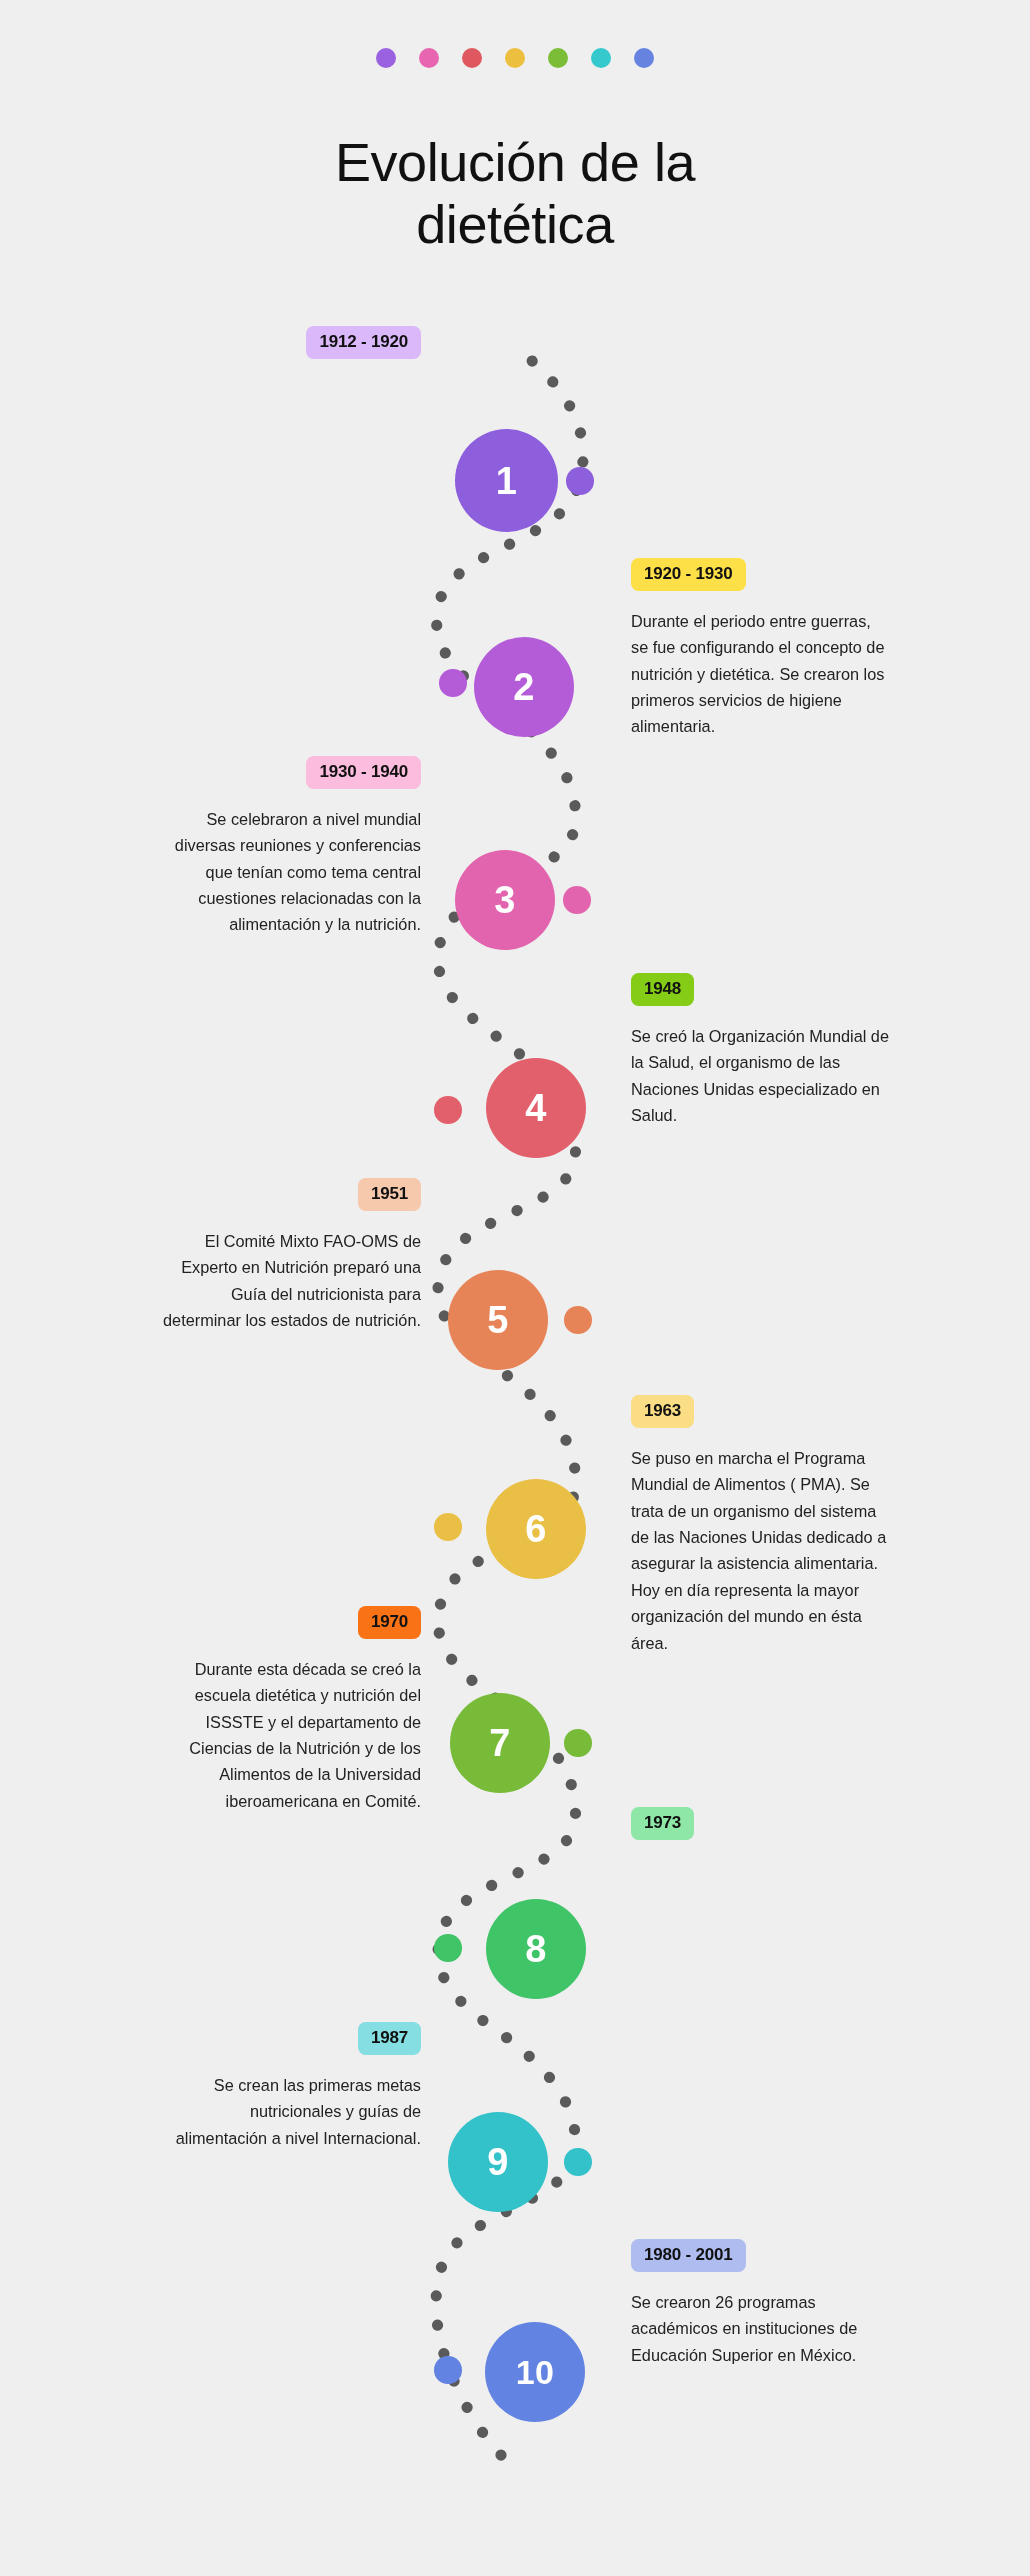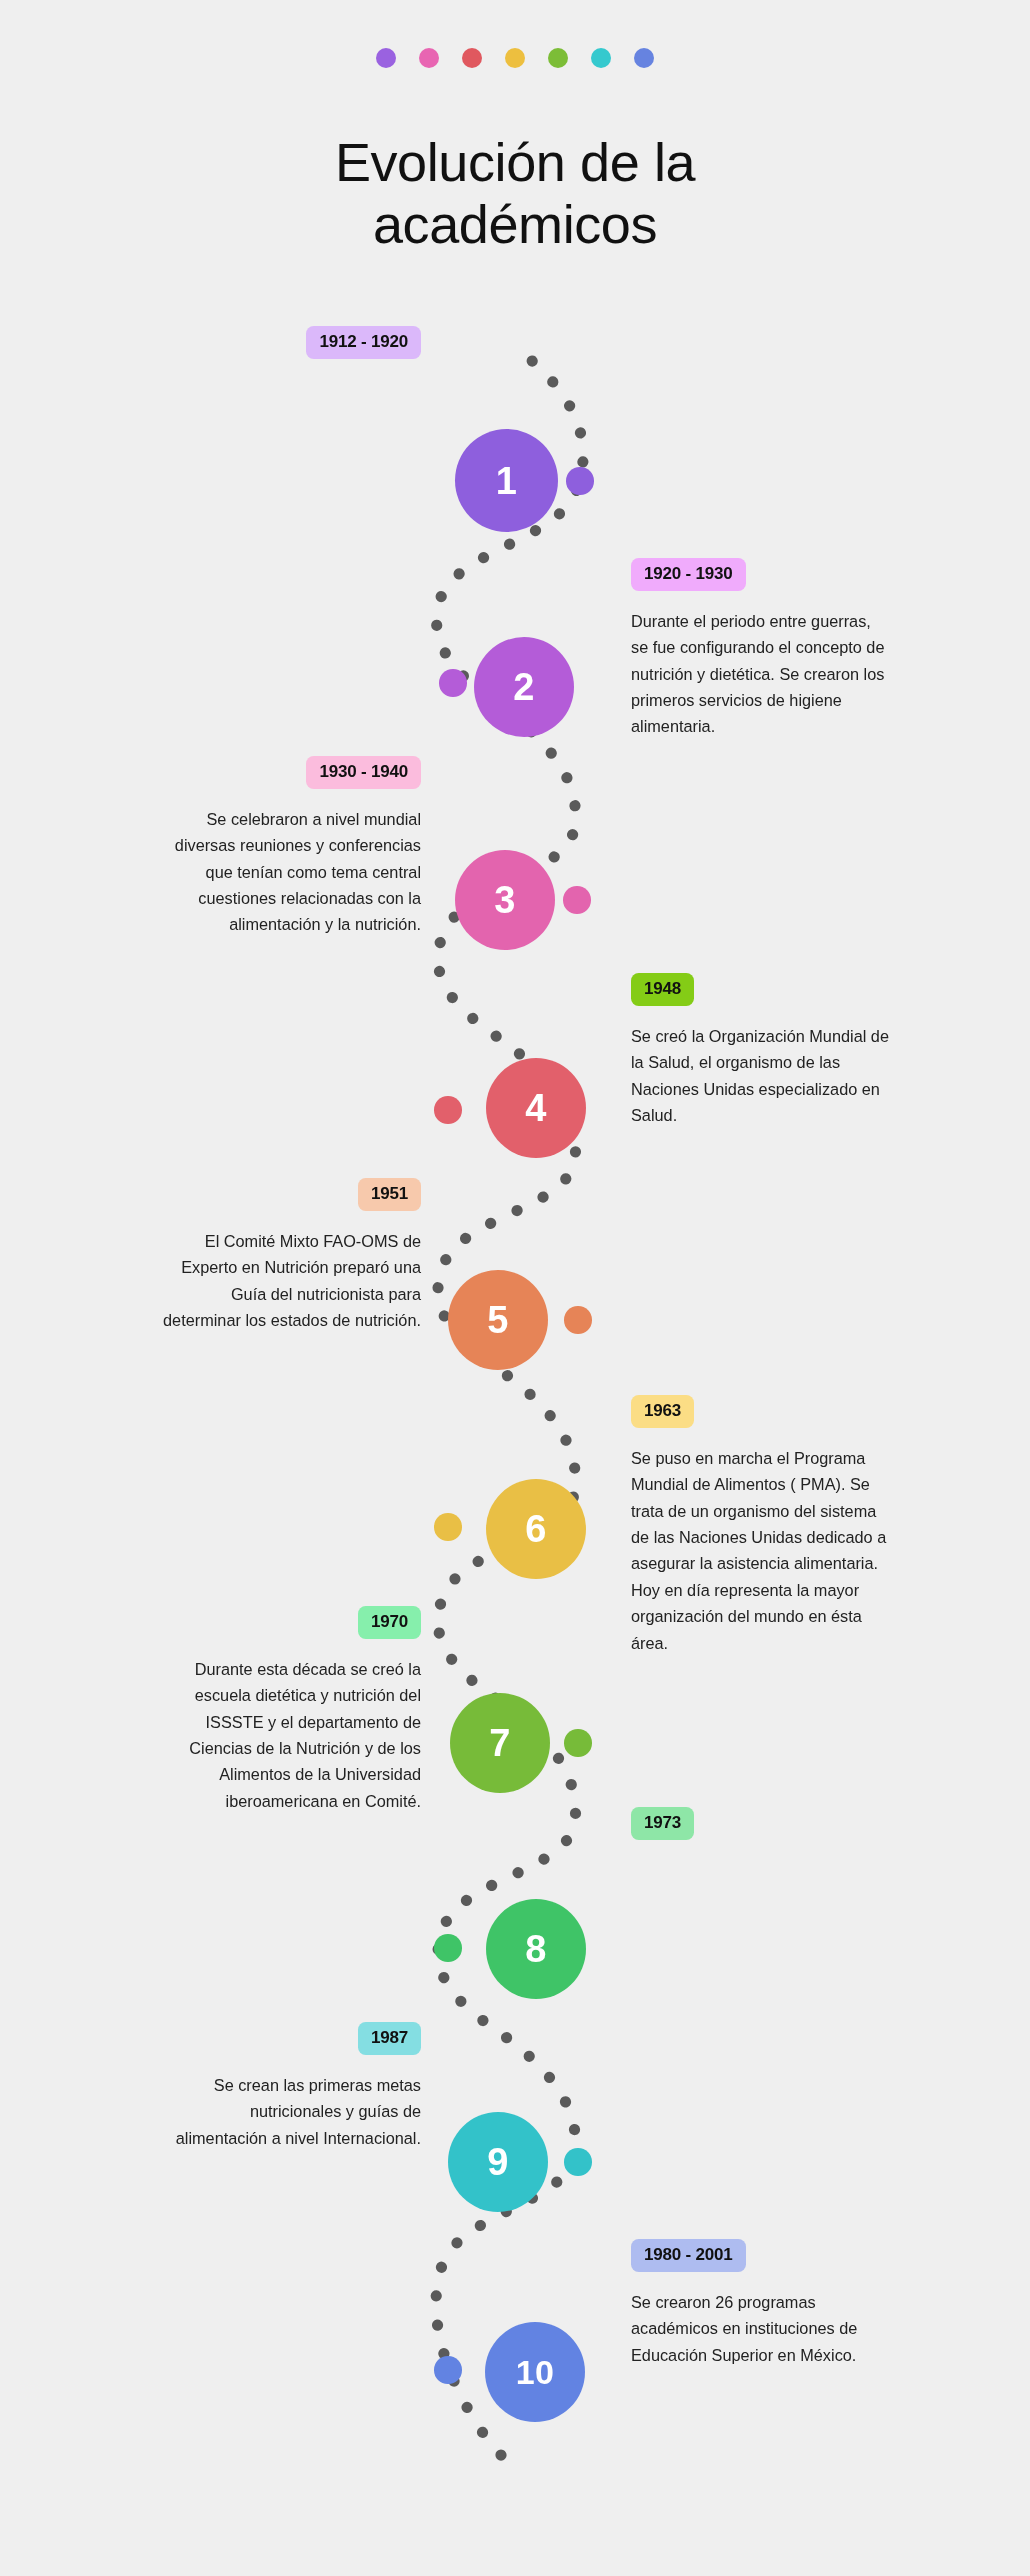--- a/index.html
+++ b/index.html
@@ -118,21 +118,21 @@
       <span class="deco-dot" style="background: rgb(154, 98, 224);"></span>
       <span class="deco-dot" style="background: rgb(232, 101, 178);"></span>
       <span class="deco-dot" style="background: rgb(224, 88, 95);"></span>
       <span class="deco-dot" style="background: rgb(237, 191, 63);"></span>
       <span class="deco-dot" style="background: rgb(124, 189, 55);"></span>
       <span class="deco-dot" style="background: rgb(53, 201, 206);"></span>
       <span class="deco-dot" style="background: rgb(102, 131, 224);"></span>
     </div>
 
   <h1 class="page-title">Evolución de la
-académicos</h1>
+dietética</h1>
 
   <svg class="path-svg" viewBox="0 0 1200 3000" xmlns="http://www.w3.org/2000/svg">
     <path id="snake-path" fill="none" stroke="#5a5a5a" stroke-width="13" stroke-linecap="round" stroke-dasharray="0.1 34" d="M 620 420
              C 676 470, 690 520, 672 570
              C 650 630, 530 640, 512 700
              C 496 756, 540 790, 580 820
              C 630 858, 676 900, 670 960
              C 664 1020, 540 1028, 516 1088
              C 494 1144, 540 1180, 580 1208
              C 628 1242, 676 1288, 670 1348
@@ -156,21 +156,21 @@
         <span class="node-num" style="font-size: 38px;">1</span>
       </div>
       <div class="entry-text left" style="top: 326px; width: 258px; left: 163px; text-align: right;">
         <div><span class="badge" style="background: rgb(219, 184, 250);">1912 - 1920</span></div>
       </div>
       <div class="satellite" style="left: 439px; top: 669px; width: 27.5px; height: 27.5px; background: rgb(180, 92, 216);"></div>
       <div class="node" style="left: 474px; top: 637px; width: 100px; height: 100px; background: rgb(180, 92, 216);">
         <span class="node-num" style="font-size: 38px;">2</span>
       </div>
       <div class="entry-text right" style="top: 558px; width: 258px; left: 631px;">
-        <div><span class="badge" style="background: #f0abfc;">1920 - 1930</span></div>
+        <div><span class="badge" style="background: #fde047;">1920 - 1930</span></div>
         <p class="entry-body" style="margin: 17px 0px 0px;">Durante el periodo entre guerras, se fue configurando el concepto de nutrición y dietética. Se crearon los primeros servicios de higiene alimentaria.</p>
       </div>
       <div class="satellite" style="left: 563px; top: 886px; width: 27.5px; height: 27.5px; background: rgb(227, 100, 174);"></div>
       <div class="node" style="left: 455px; top: 850px; width: 100px; height: 100px; background: rgb(227, 100, 174);">
         <span class="node-num" style="font-size: 38px;">3</span>
       </div>
       <div class="entry-text left" style="top: 756px; width: 258px; left: 163px;">
         <div><span class="badge" style="background: rgb(251, 188, 221);">1930 - 1940</span></div>
         <p class="entry-body" style="margin: 17px 0px 0px;">Se celebraron a nivel mundial diversas reuniones y conferencias que tenían como tema central cuestiones relacionadas con la alimentación y la nutrición.</p>
       </div>
@@ -196,21 +196,21 @@
       </div>
       <div class="entry-text right" style="top: 1395px; width: 258px; left: 631px;">
         <div><span class="badge" style="background: rgb(251, 221, 133);">1963</span></div>
         <p class="entry-body" style="margin: 17px 0px 0px;">Se puso en marcha el Programa Mundial de Alimentos ( PMA). Se trata de un organismo del sistema de las Naciones Unidas dedicado a asegurar la asistencia alimentaria. Hoy en día representa la mayor organización del mundo en ésta área.</p>
       </div>
       <div class="satellite" style="left: 564px; top: 1729px; width: 27.5px; height: 27.5px; background: rgb(119, 187, 57);"></div>
       <div class="node" style="left: 450px; top: 1693px; width: 100px; height: 100px; background: rgb(119, 187, 57);">
         <span class="node-num" style="font-size: 38px;">7</span>
       </div>
       <div class="entry-text left" style="top: 1606px; width: 258px; left: 163px;">
-        <div><span class="badge" style="background: #86efac;">1970</span></div>
+        <div><span class="badge" style="background: #f97316;">1970</span></div>
         <p class="entry-body" style="margin: 17px 0px 0px;">Durante esta década se creó la escuela dietética y nutrición del ISSSTE y el departamento de Ciencias de la Nutrición y de los Alimentos de la Universidad iberoamericana en Comité.</p>
       </div>
       <div class="satellite" style="left: 434px; top: 1934px; width: 27.5px; height: 27.5px; background: rgb(63, 196, 103);"></div>
       <div class="node" style="left: 486px; top: 1899px; width: 100px; height: 100px; background: rgb(63, 196, 103);">
         <span class="node-num" style="font-size: 38px;">8</span>
       </div>
       <div class="entry-text right" style="top: 1807px; width: 258px; left: 631px;">
         <div><span class="badge" style="background: rgb(142, 230, 167);">1973</span></div>
       </div>
       <div class="satellite" style="left: 564px; top: 2148px; width: 27.5px; height: 27.5px; background: rgb(51, 194, 201);"></div>

